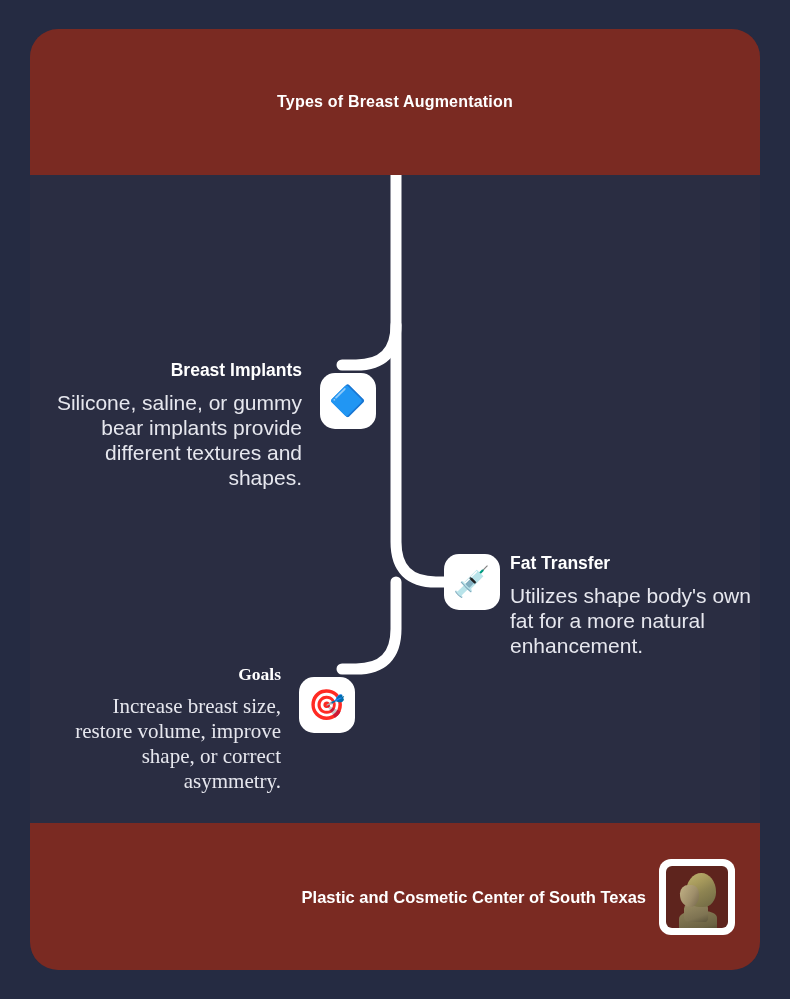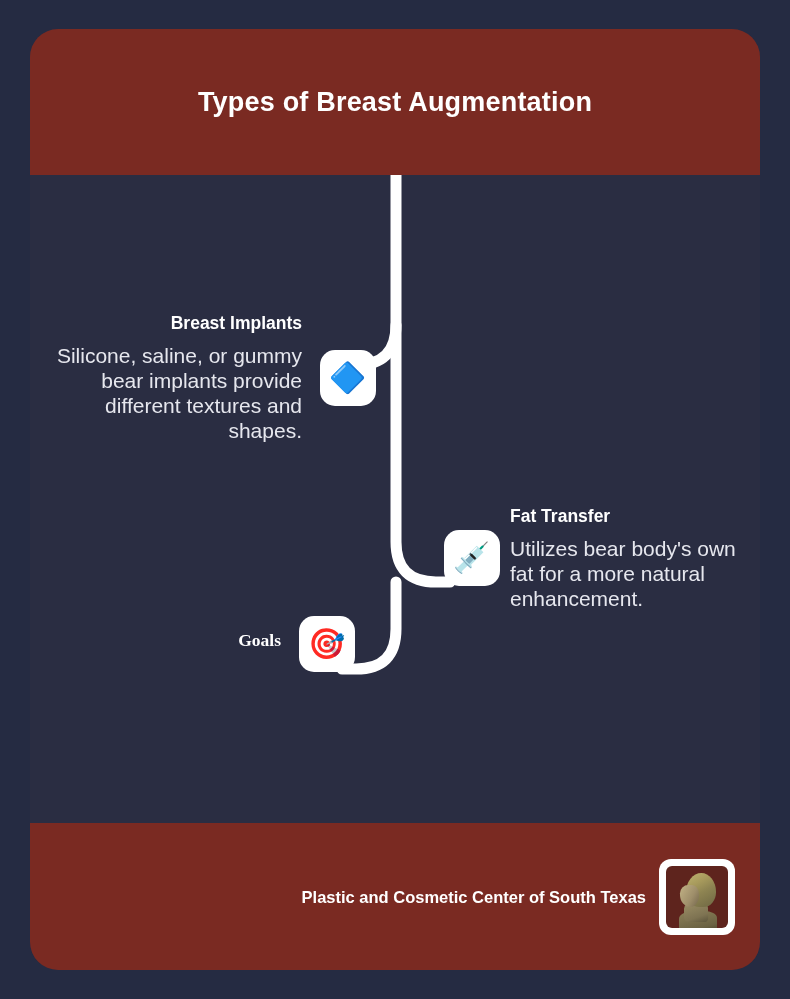--- a/index.html
+++ b/index.html
@@ -29,21 +29,21 @@
     top: 0;
     width: 730px;
     height: 146px;
     background: #7A2A22;
     display: flex;
     align-items: center;
     justify-content: center;
   }
   .header-title {
     color: #FFFFFF;
-    font-size: 27px;
+    font-size: 16px;
     font-weight: bold;
     letter-spacing: 0.2px;
   }
   .body-area {
     position: absolute;
     left: 0;
     top: 146px;
     width: 730px;
     height: 648px;
   }
@@ -75,20 +75,21 @@
     justify-content: center;
     font-size: 30px;
     line-height: 1;
     flex: 0 0 auto;
     z-index: 3;
     position: relative;
   }
   .texts {
     display: flex;
     flex-direction: column;
+    margin-top: 47px;
   }
   .texts-right-align {
     align-items: flex-end;
     text-align: right;
     padding-right: 18px;
   }
   .texts-left-align {
     align-items: flex-start;
     text-align: left;
     padding-left: 10px;
@@ -215,27 +216,28 @@
         <div class="node-title">Breast Implants</div>
         <div class="node-desc">Silicone, saline, or gummy bear implants provide different textures and shapes.</div>
       </div>
       <div class="badge">🔷</div>
     </div>
 
     <div class="node node-right" style="left: 414px; top: 330px; width: 316px;">
       <div class="badge">💉</div>
       <div class="texts texts-left-align" style="width: 242px;">
         <div class="node-title">Fat Transfer</div>
-        <div class="node-desc">Utilizes bear body's own fat for a more natural enhancement.</div>
+        <div class="node-desc">Utilizes shape body's own fat for a more natural enhancement.</div>
       </div>
     </div>
 
     <div class="node node-left" style="left: 0px; top: 441px; width: 346px; justify-content: center; font-family: Liberation Serif, serif;">
       <div class="texts texts-right-align" style="width: 230px;">
         <div class="node-title">Goals</div>
+        <div class="node-desc">Increase breast size, restore volume, improve shape, or correct asymmetry.</div>
       </div>
       <div class="badge">🎯</div>
     </div>
 
   </div>
 
   <div class="footer">
     <div class="footer-texts">
       <div class="footer-name">Plastic and Cosmetic Center of South Texas</div>
     </div>

